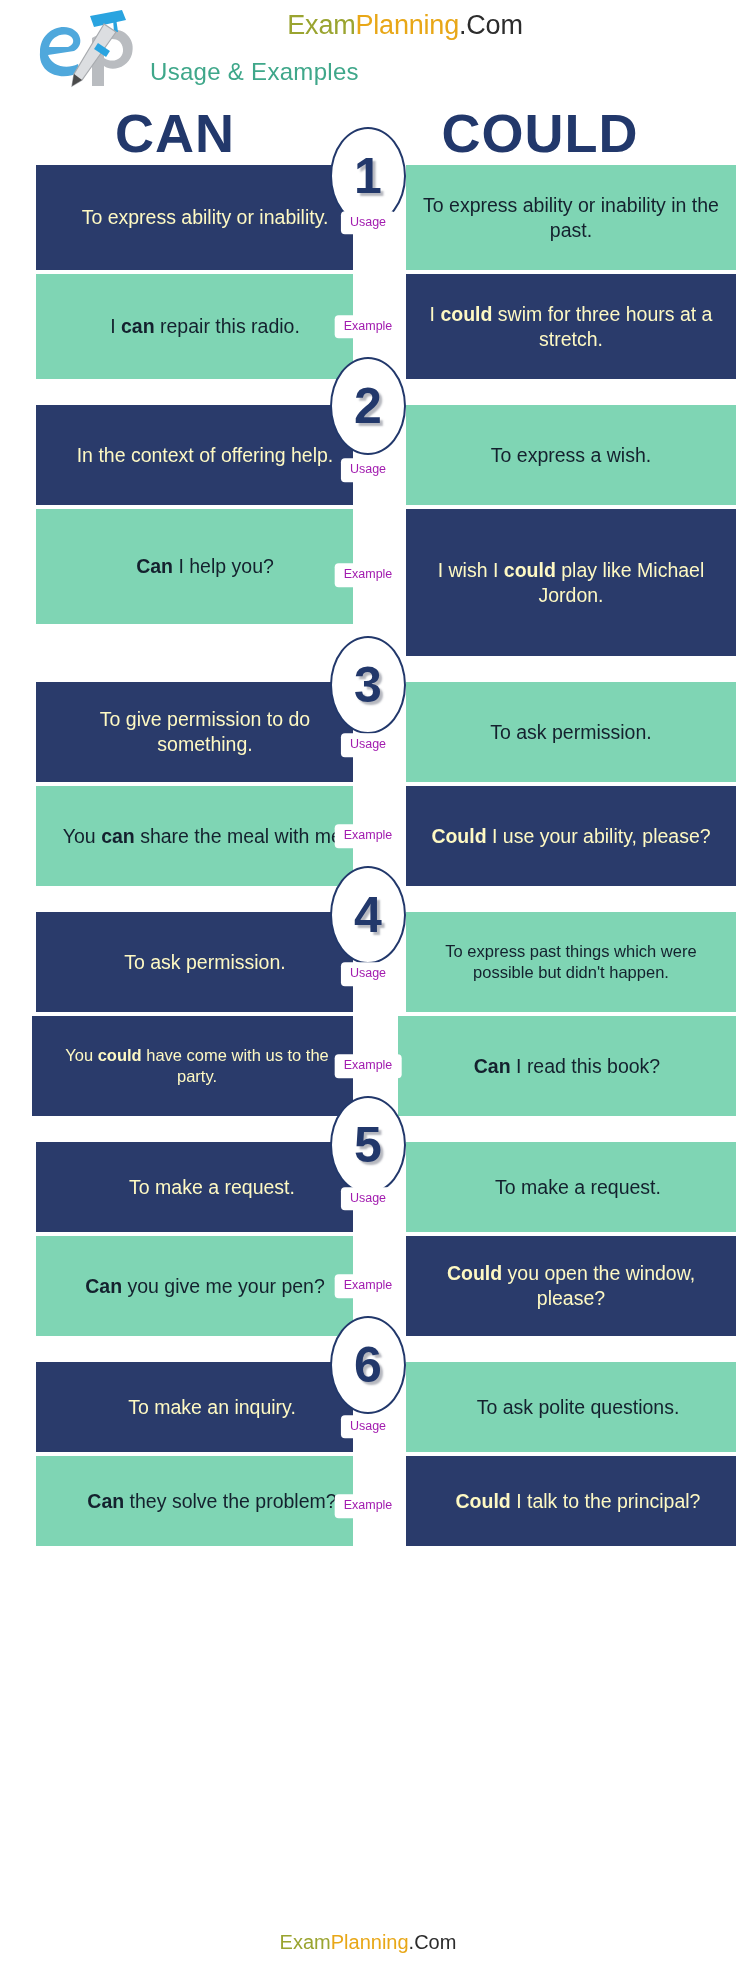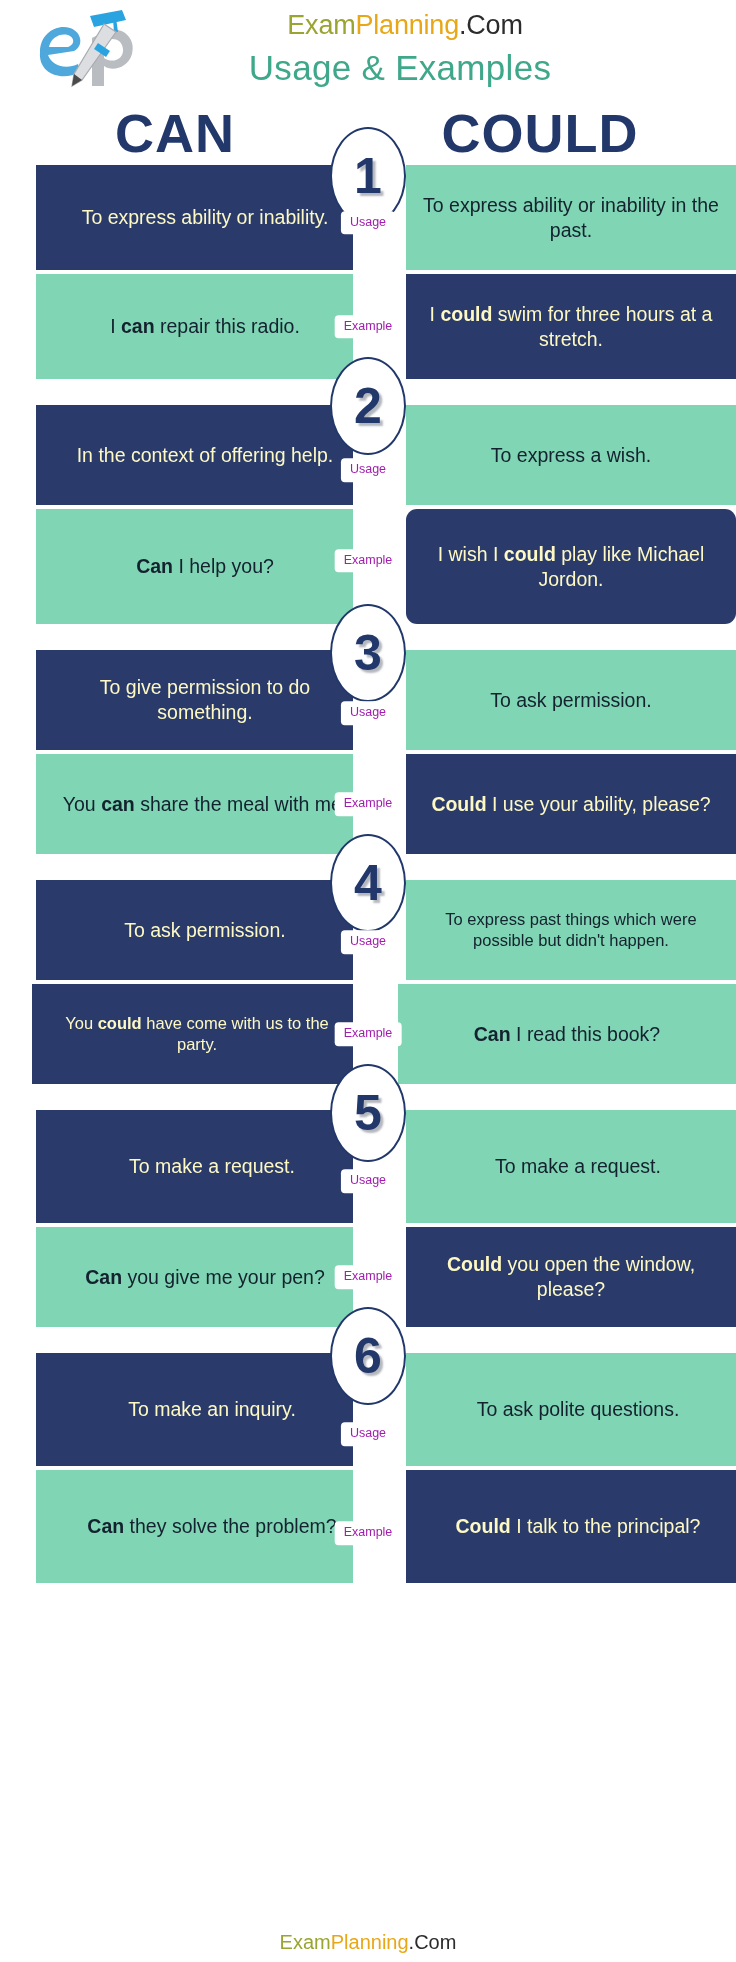--- a/index.html
+++ b/index.html
@@ -40,24 +40,24 @@
     font-weight: 400;
     letter-spacing: -0.2px;
     white-space: nowrap;
   }
   .brand-exam   { color: #9aa430; }
   .brand-plan   { color: #e8a717; }
   .brand-com    { color: #2c2c2c; }
   .subtitle {
     position: absolute;
     left: 150px;
-    top: 48px;
+    top: 58px;
     width: 500px;
-    text-align: center;
-    font-size: 35px;
+    text-align: left;
+    font-size: 24px;
     color: #3fa78a;
     letter-spacing: 0.3px;
     white-space: nowrap;
   }
 
   
   .titles {
     position: relative;
     height: 60px;
     width: 736px;
@@ -108,21 +108,21 @@
     line-height: 1.28;
   }
   .cell.left  { width: 338px; margin-left: 36px; }
   .cell.right { width: 330px; margin-left: 32px; }
   .cell b { font-weight: 700; }
 
   .navy  { background: #2a3b6b; color: #fef9c3; }
   .mint  { background: #7fd5b4; color: #14212e; }
 
   
-  .h-90  { height: 113px; padding-left: 28px; }
+  .h-90  { height: 90px; padding-left: 28px; }
   .h-100 { height: 100px; }
   .h-105 { height: 105px; }
 
   .small-text { font-size: 16.5px; line-height: 1.3; }
 
   
   .badge {
     position: absolute;
     left: 50%;
     transform: translateX(-50%);
@@ -240,21 +240,21 @@
       <div class="row">
         <div class="cell left navy h-100">In the context of offering help.</div>
         <div class="cell right mint h-100">To express a wish.</div>
         <div class="pill" style="top:65%;">Usage</div>
       </div>
 
       <div class="row">
         <div class="cell left mint h-115" style="height:115px;">
             <span><span></span><b>Can</b><span> I help you?</span></span>
           </div>
-        <div class="cell right navy" style="height:115px;border-radius:11px;">
+        <div class="cell right navy" style="height:147px;">
             <span><span>I wish I </span><b>could</b><span> play like Michael Jordon.</span></span>
           </div>
         <div class="pill" style="top:45%;">Example</div>
       </div>
     </div>
 
     <div style="height:22px;"></div>
 
     <div class="section">
       <div class="badge" style="top:-46px;">3</div>

